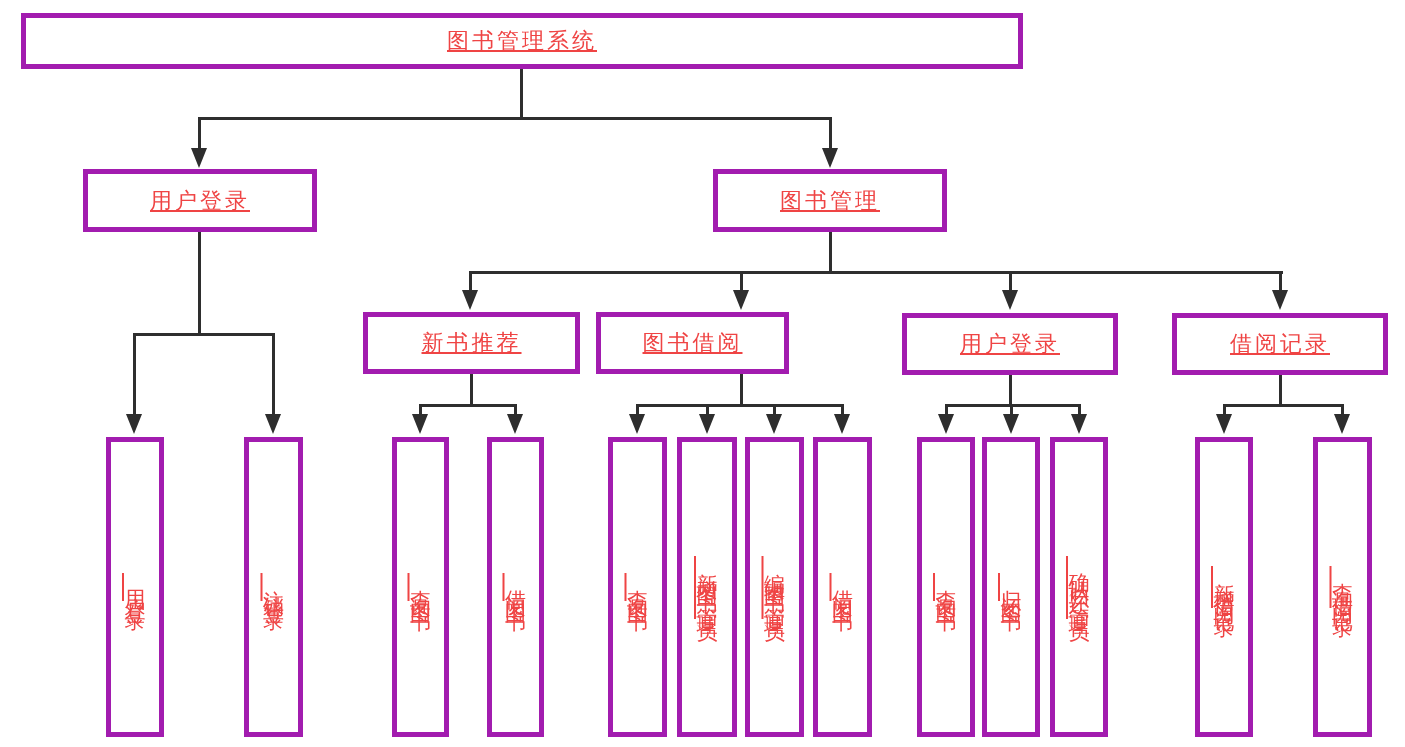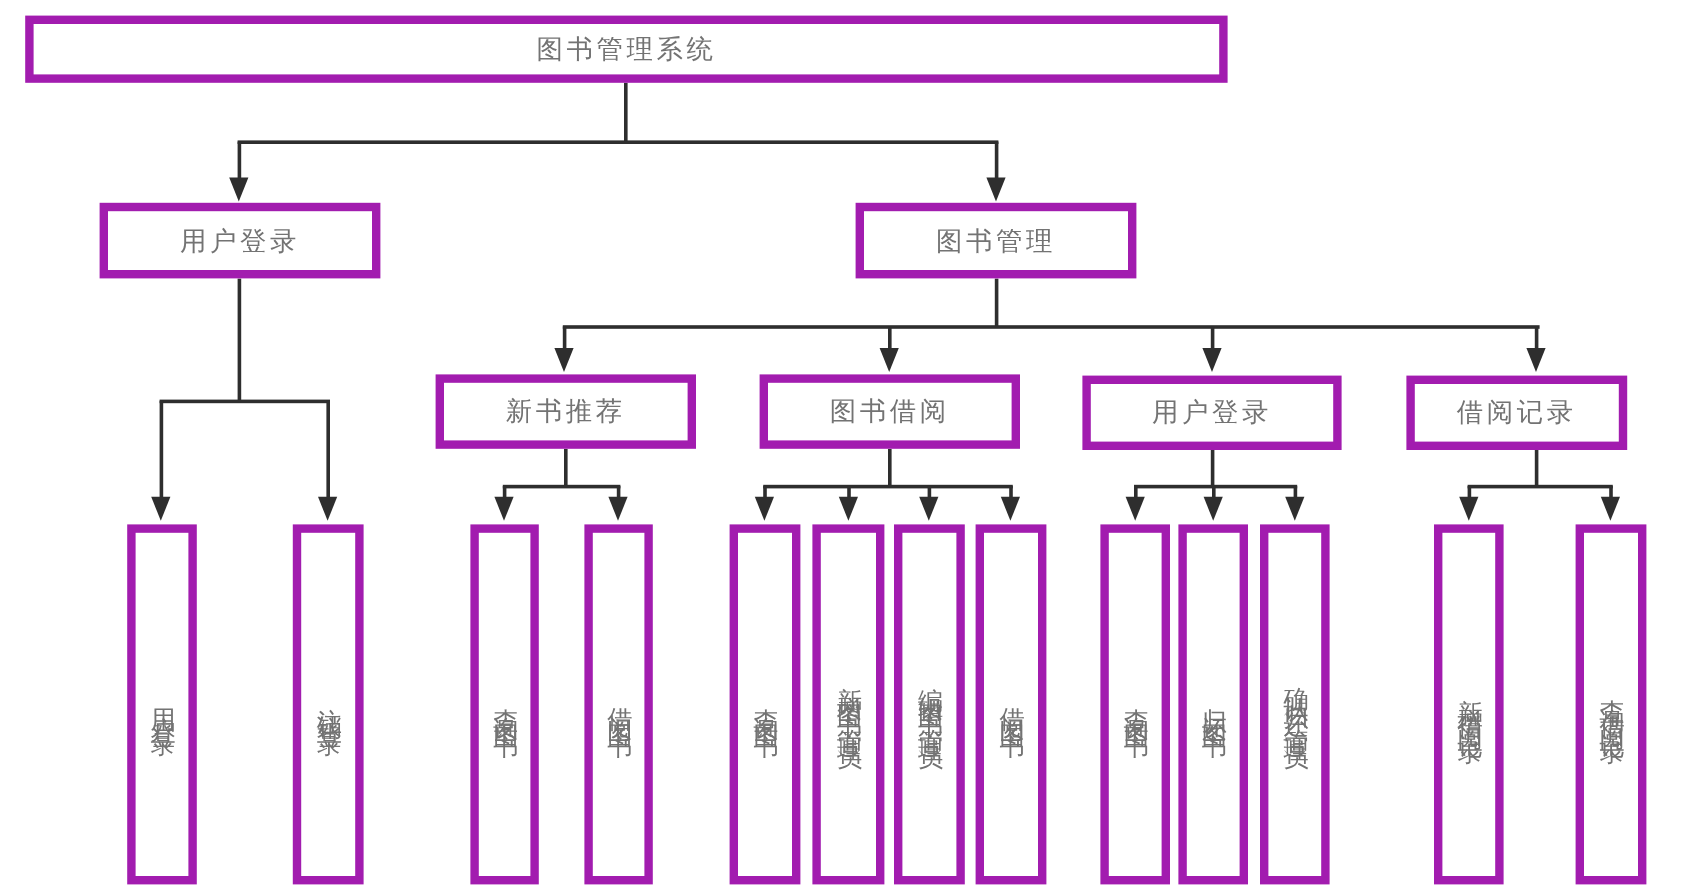--- a/index.html
+++ b/index.html
@@ -2,24 +2,25 @@
 <html><head>
 <meta charset="utf-8">
 <style>
   html,body{margin:0;padding:0;background:#ffffff;}
   .canvas{
     position:relative;width:1405px;height:747px;background:#ffffff;overflow:hidden;
     font-family:"Liberation Sans","DejaVu Sans",sans-serif;
   }
   .node{
     position:absolute;box-sizing:border-box;
-    border:7px solid #a21caf;background:#ffffff;
+    border:5px solid #a21caf;background:#ffffff;
     display:flex;align-items:center;justify-content:center;
-    font-size:22px;color:#737373;letter-spacing:3px;
+    font-size:22px;color:#ef4444;letter-spacing:3px;
     white-space:nowrap;
+    text-decoration:underline;
   }
   .node.vert{
     writing-mode:vertical-rl;text-orientation:mixed;
     font-size:21px;letter-spacing:7px;white-space:normal;
   }
   .ln{position:absolute;background:#2e2e2e;}
   .ah{
     position:absolute;width:0;height:0;
     border-left:8px solid transparent;border-right:8px solid transparent;
     border-top:20px solid #2e2e2e;
@@ -93,23 +94,23 @@
   <div class="ah" style="left:1216px;top:414px"></div>
   <div class="ln" style="left:1341px;top:405px;width:3px;height:11px"></div>
   <div class="ah" style="left:1334px;top:414px"></div>
 
   <div class="node" style="left:21px;top:13px;width:1002px;height:56px">图书管理系统</div>
 
   <div class="node" style="left:83px;top:169px;width:234px;height:63px">用户登录</div>
   <div class="node" style="left:363px;top:312px;width:217px;height:62px">新书推荐</div>
 
   <div class="node" style="left:713px;top:169px;width:234px;height:63px">图书管理</div>
-  <div class="node" style="left:633px;top:312px;width:217px;height:62px">图书借阅</div>
+  <div class="node" style="left:596px;top:312px;width:193px;height:62px">图书借阅</div>
   <div class="node" style="left:902px;top:313px;width:216px;height:62px">用户登录</div>
-  <div class="node" style="left:1172px;top:313px;width:184px;height:62px">借阅记录</div>
+  <div class="node" style="left:1172px;top:313px;width:216px;height:62px">借阅记录</div>
 
   <div class="node vert" style="left:106px;top:437px;width:58px;height:300px">用户登录</div>
   <div class="node vert" style="left:244px;top:437px;width:59px;height:300px">注销登录</div>
 
   <div class="node vert" style="left:392px;top:437px;width:57px;height:300px">查询图书</div>
   <div class="node vert" style="left:487px;top:437px;width:57px;height:300px">借阅图书</div>
 
   <div class="node vert" style="left:608px;top:437px;width:59px;height:300px">查询图书</div>
   <div class="node vert" style="left:677px;top:437px;width:60px;height:300px">新增图书（管理员）</div>
   <div class="node vert" style="left:745px;top:437px;width:59px;height:300px">编辑图书（管理员）</div>

